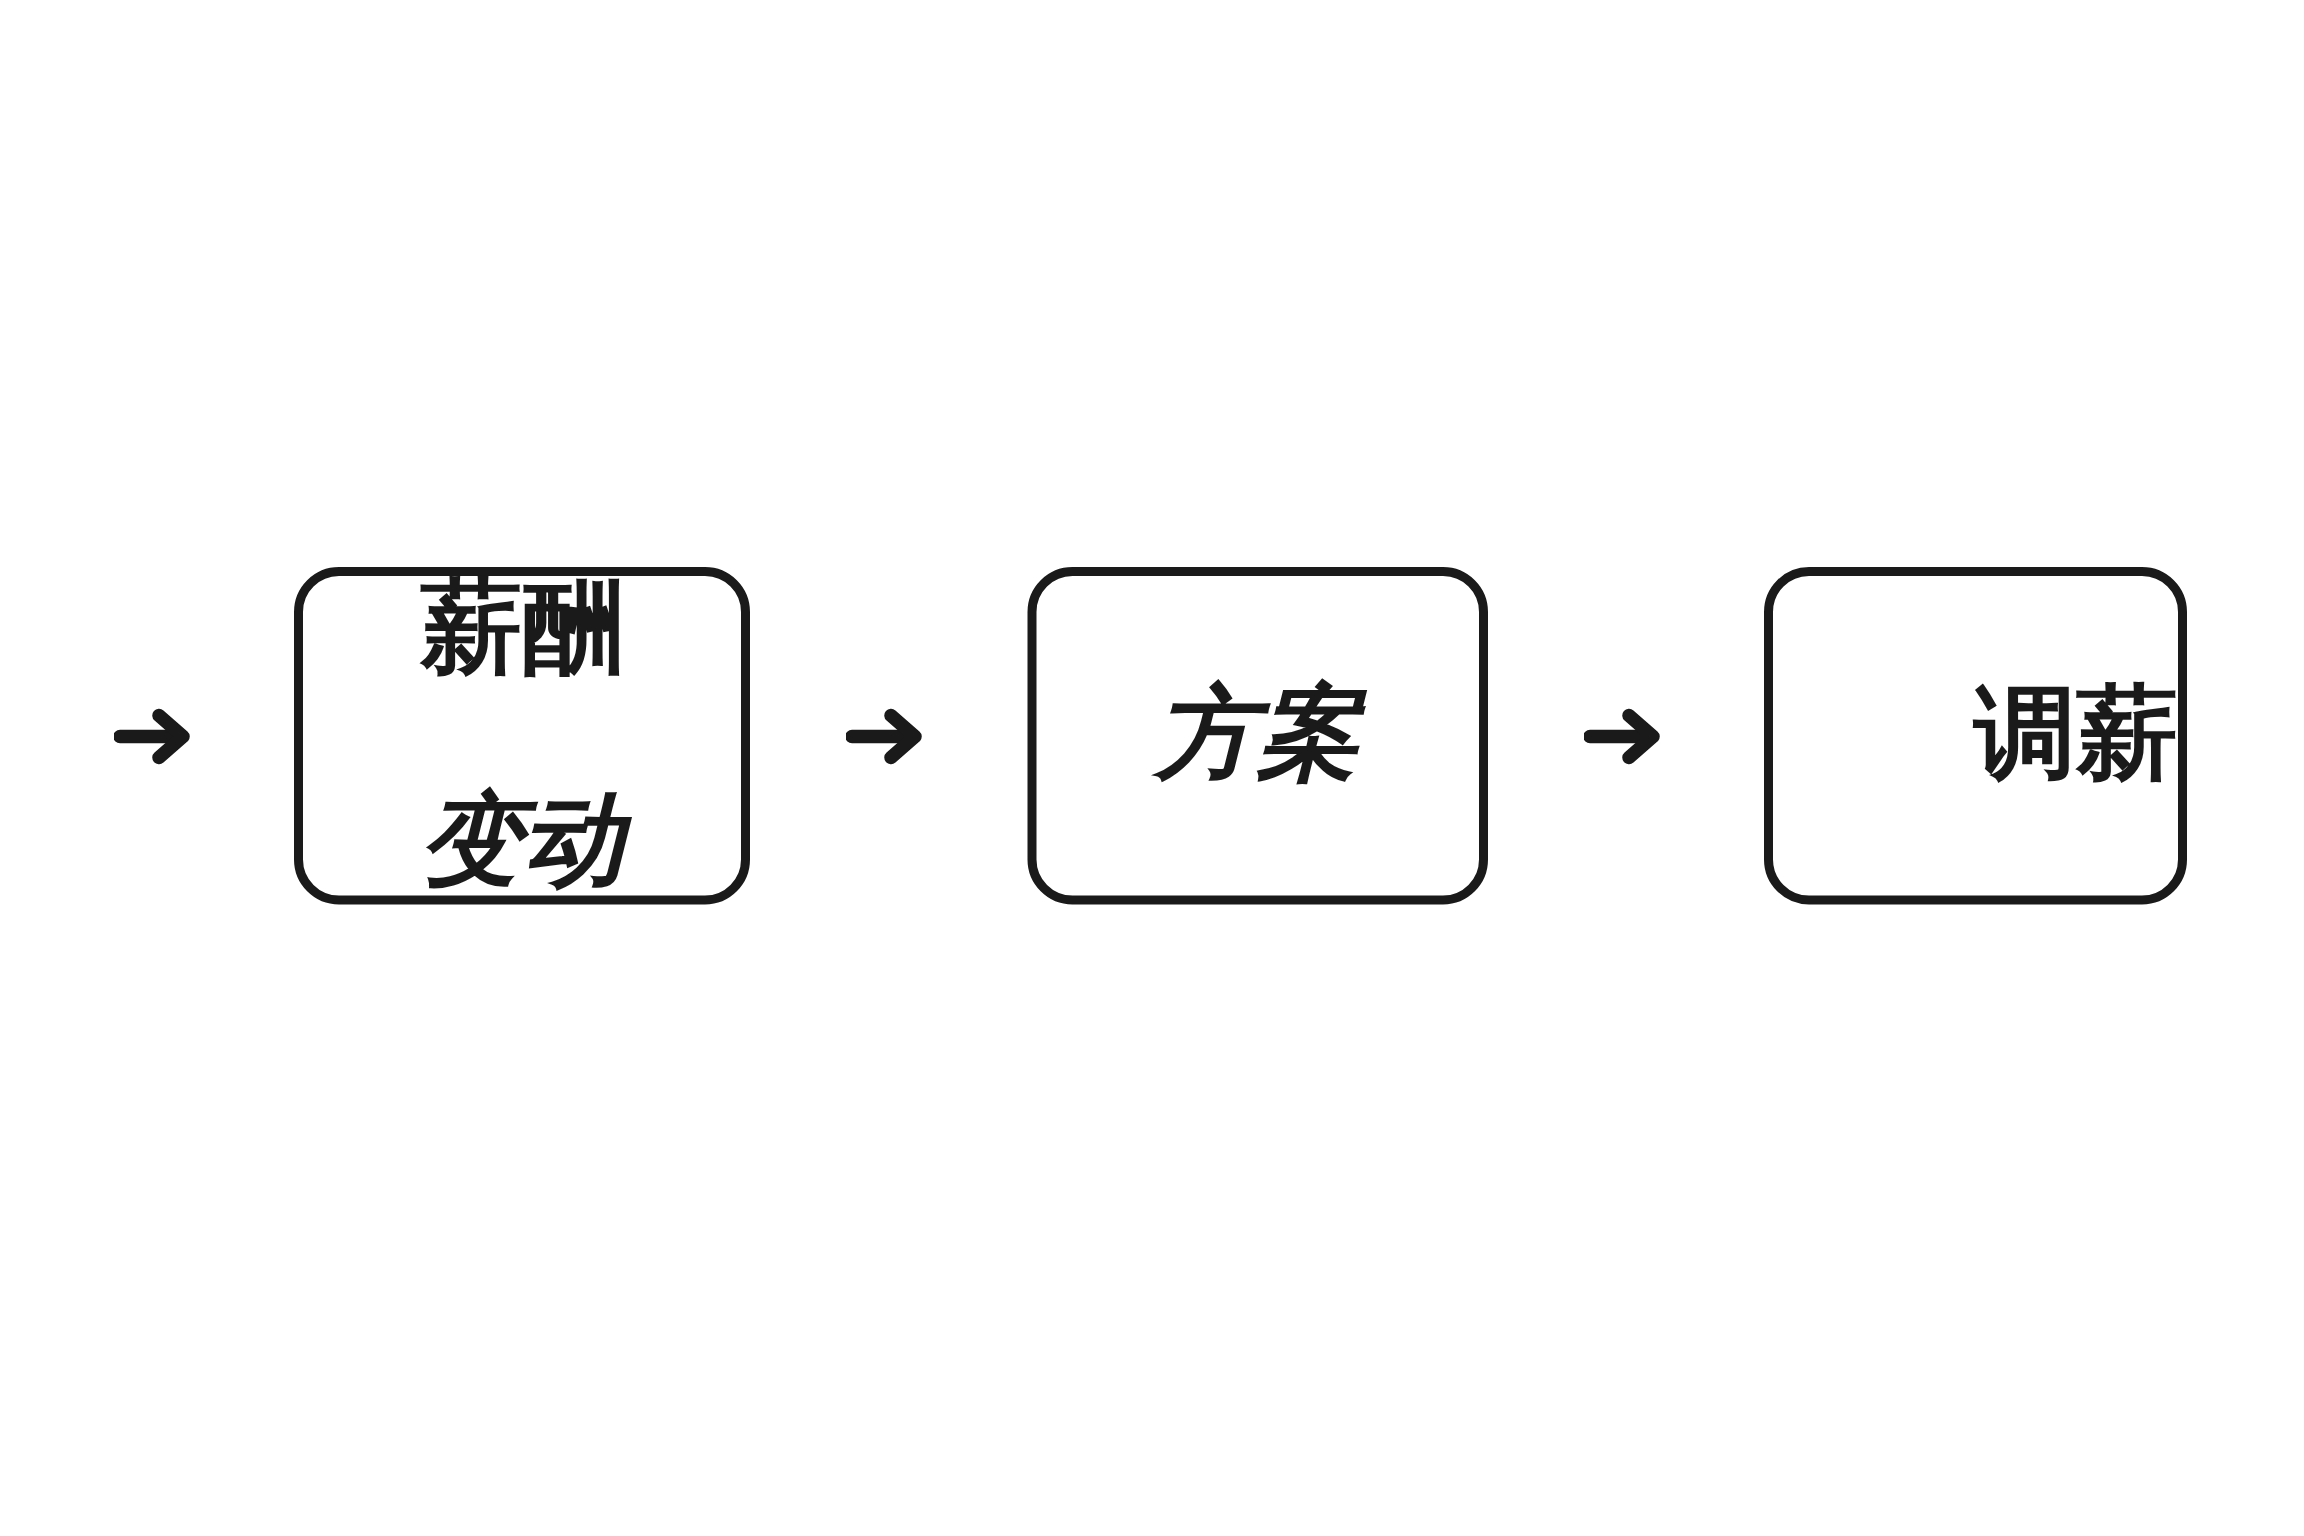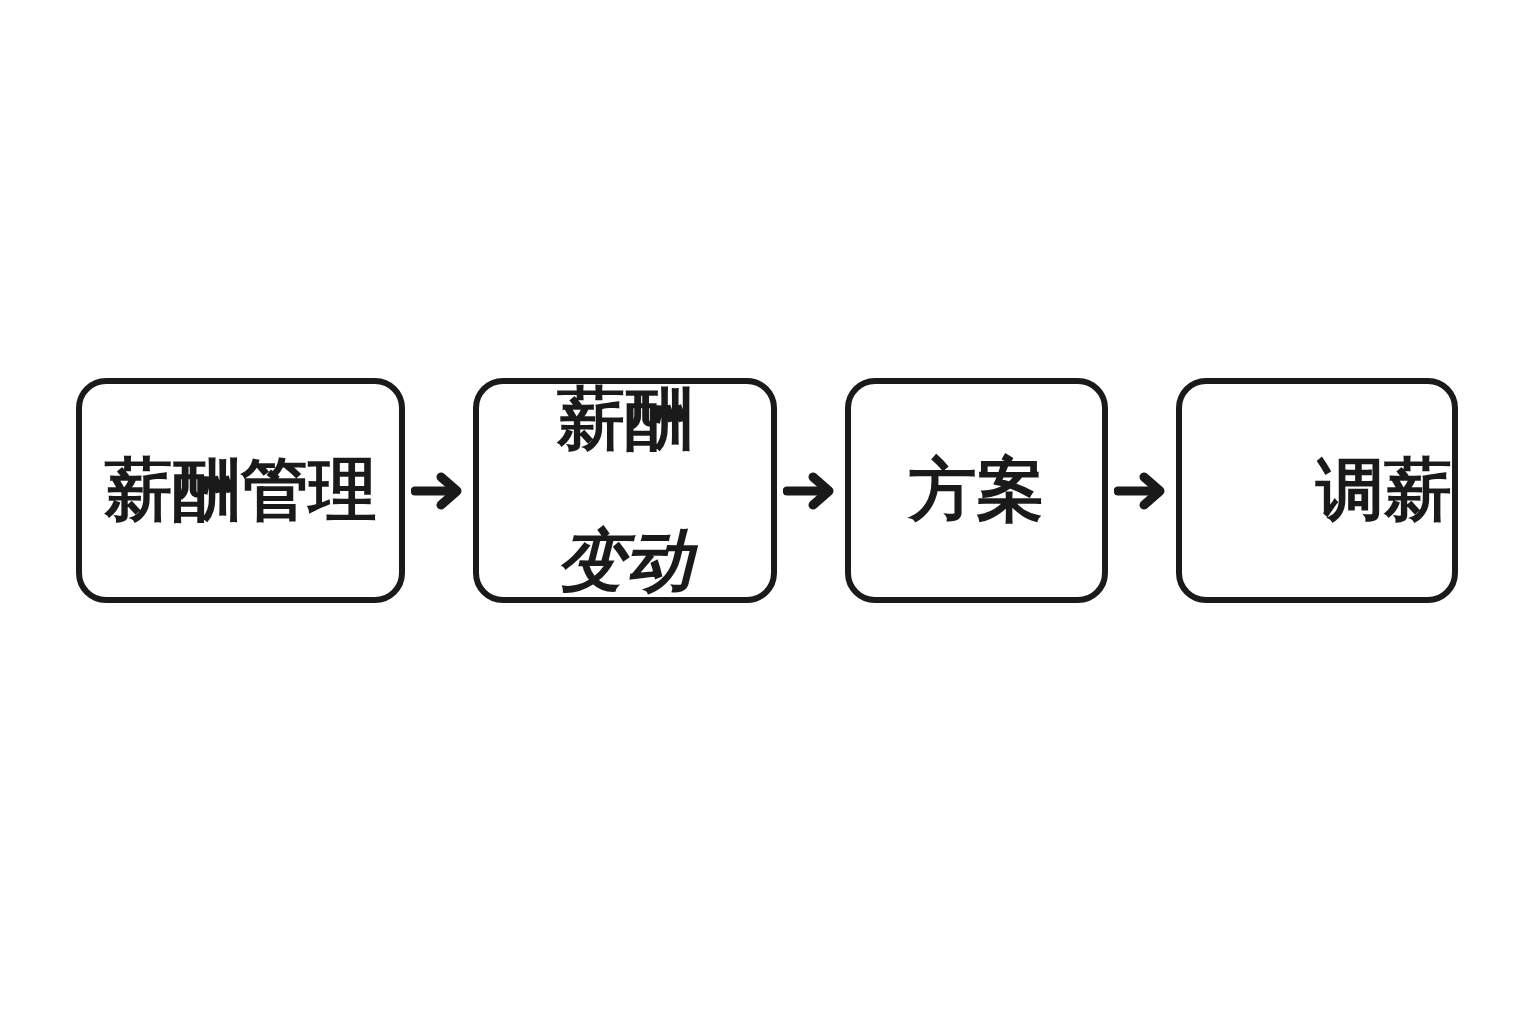--- a/index.html
+++ b/index.html
@@ -43,21 +43,21 @@
     border-radius: 30px;
     background: #ffffff;
     display: flex;
     flex-direction: column;
     align-items: center;
     justify-content: center;
     flex: 0 0 auto;
   }
   .node-w1 { width: 329px; }
   .node-w2 { width: 304px; justify-content: space-between; }
-  .node-w3 { width: 263px; }
+  .node-w3 { width: 307px; font-style: italic; }
   .node-w4 { width: 282px; align-items: flex-end; }
 
   .node-line {
     display: block;
     color: #1a1a1a;
     font-size: 68px;
     line-height: 1.04;
     font-weight: 700;
     letter-spacing: 0px;
     white-space: nowrap;
@@ -76,24 +76,20 @@
   }
   .arrow svg { display: block; }
 </style>
 </head>
 <body>
 
 <div id="canvas">
 
   <div class="flow-row">
 
-    <div class="node node-w1">
-      <span class="node-line" style="display: block;">薪酬管理</span>
-
-    </div>
 
     <div class="arrow">
       <svg width="56" height="56" viewBox="0 0 56 56" aria-hidden="true">
         <g fill="none" stroke="#1a1a1a" stroke-width="9" stroke-linecap="round" stroke-linejoin="round">
           <line x1="4" y1="28" x2="44" y2="28"></line>
           <polyline points="30,14 46,28 30,42"></polyline>
         </g>
       </svg>
     </div>
 

